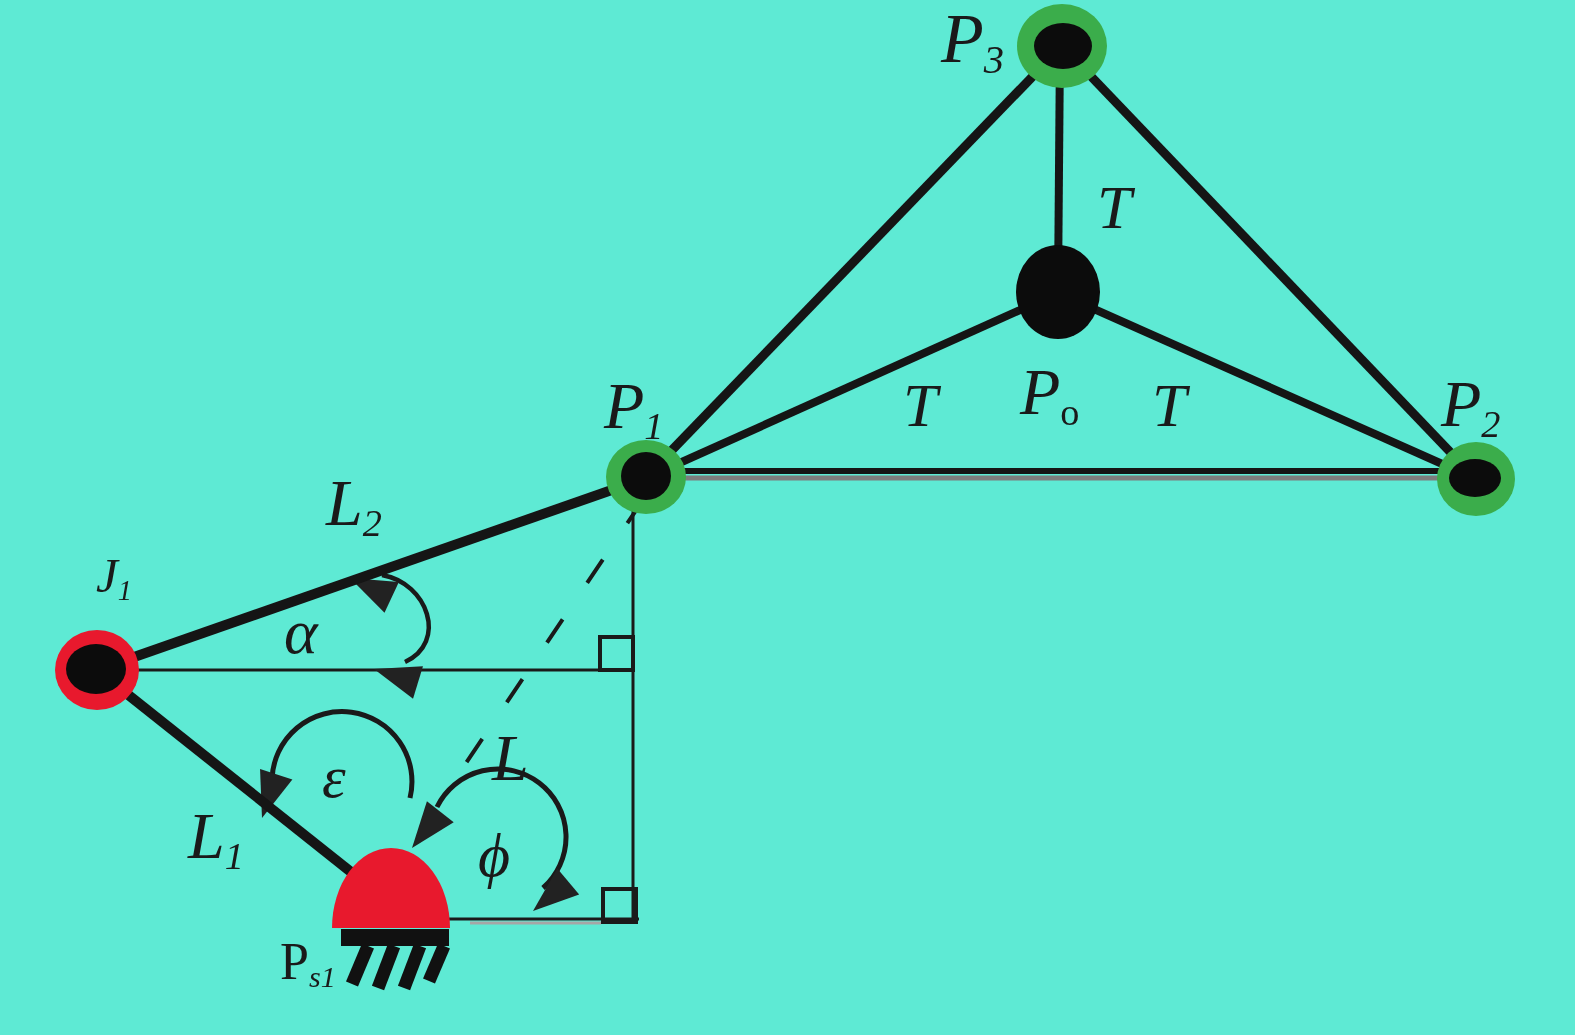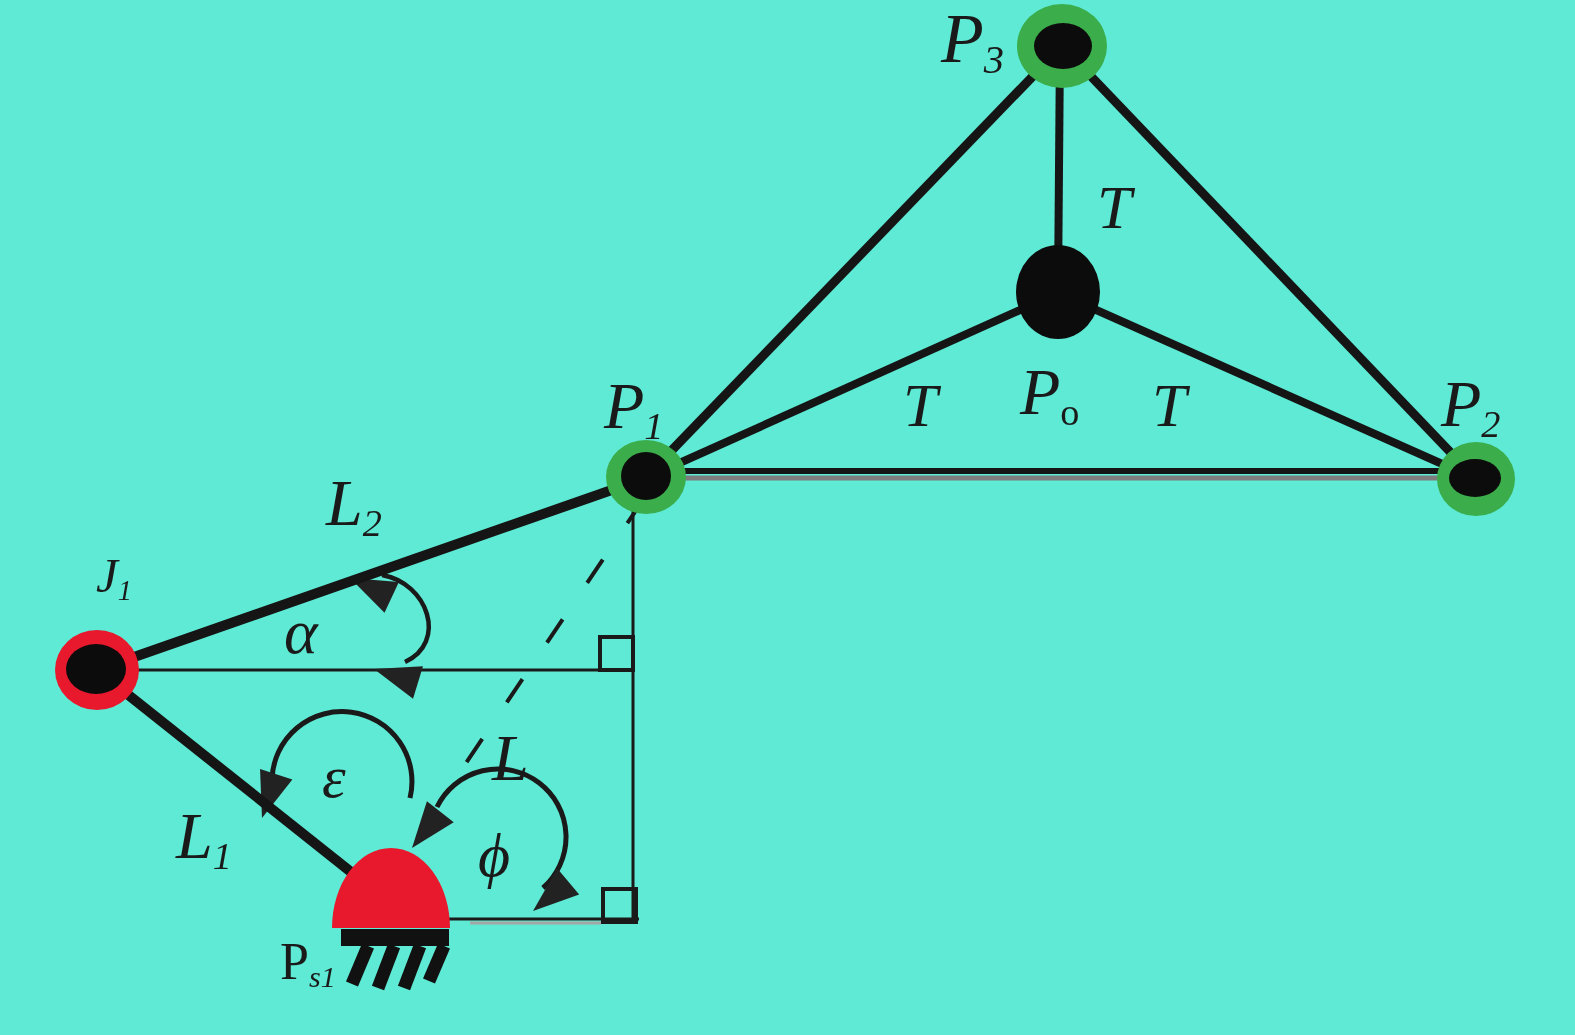--- a/index.html
+++ b/index.html
@@ -32,21 +32,21 @@
   .lbl-t-left {left:903px; top:374px; font-size:62px;}
   .lbl-t-right{left:1152px;top:374px; font-size:62px;}
   .lbl-p1     {left:572px; top:373px; font-size:66px;margin-left:32px;}
   .lbl-p2     {left:1441px;top:371px; font-size:66px;}
   .lbl-l2     {left:326px; top:470px; font-size:66px;text-align:center;}
   .lbl-j1     {left:96px;  top:551px; font-size:49px;}
   .lbl-alpha  {left:284px; top:600px; font-size:64px;}
   .lbl-eps    {left:322px; top:747px; font-size:60px;}
   .lbl-L      {left:492px; top:725px; font-size:66px;}
   .lbl-phi    {left:478px; top:824px; font-size:62px;}
-  .lbl-l1     {left:176px; top:803px; font-size:66px;}
+  .lbl-l1     {left:188px; top:803px; font-size:66px;}
   .lbl-ps1    {left:280px; top:936px; font-size:52px;}
 </style>
 </head>
 <body>
 
 <div class="canvas">
 
   <svg width="1575" height="1035" viewBox="0 0 1575 1035">
 
     <g>

